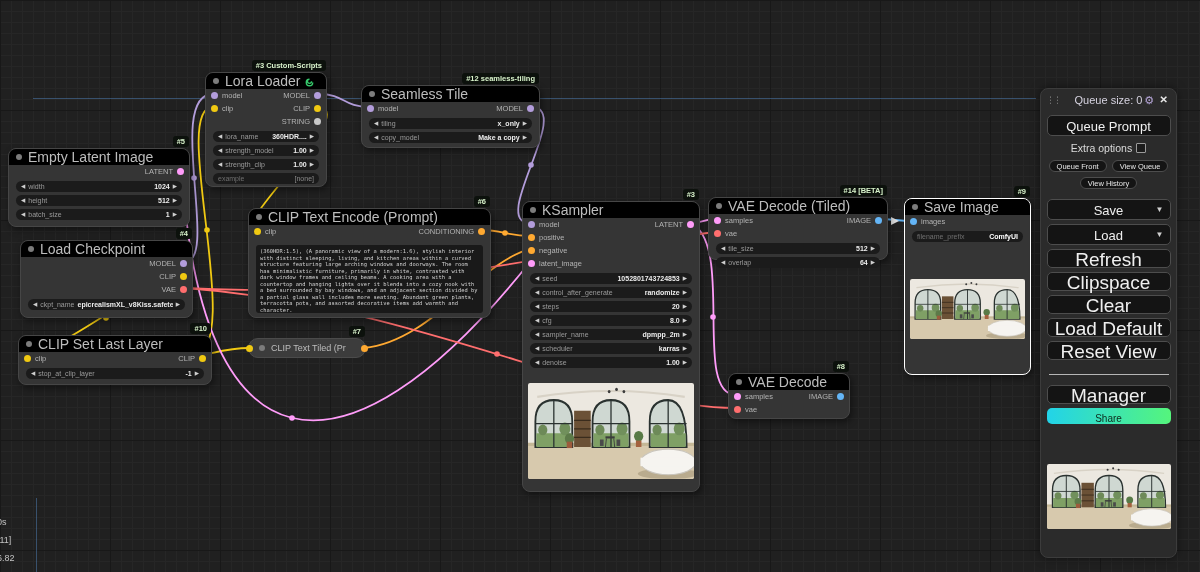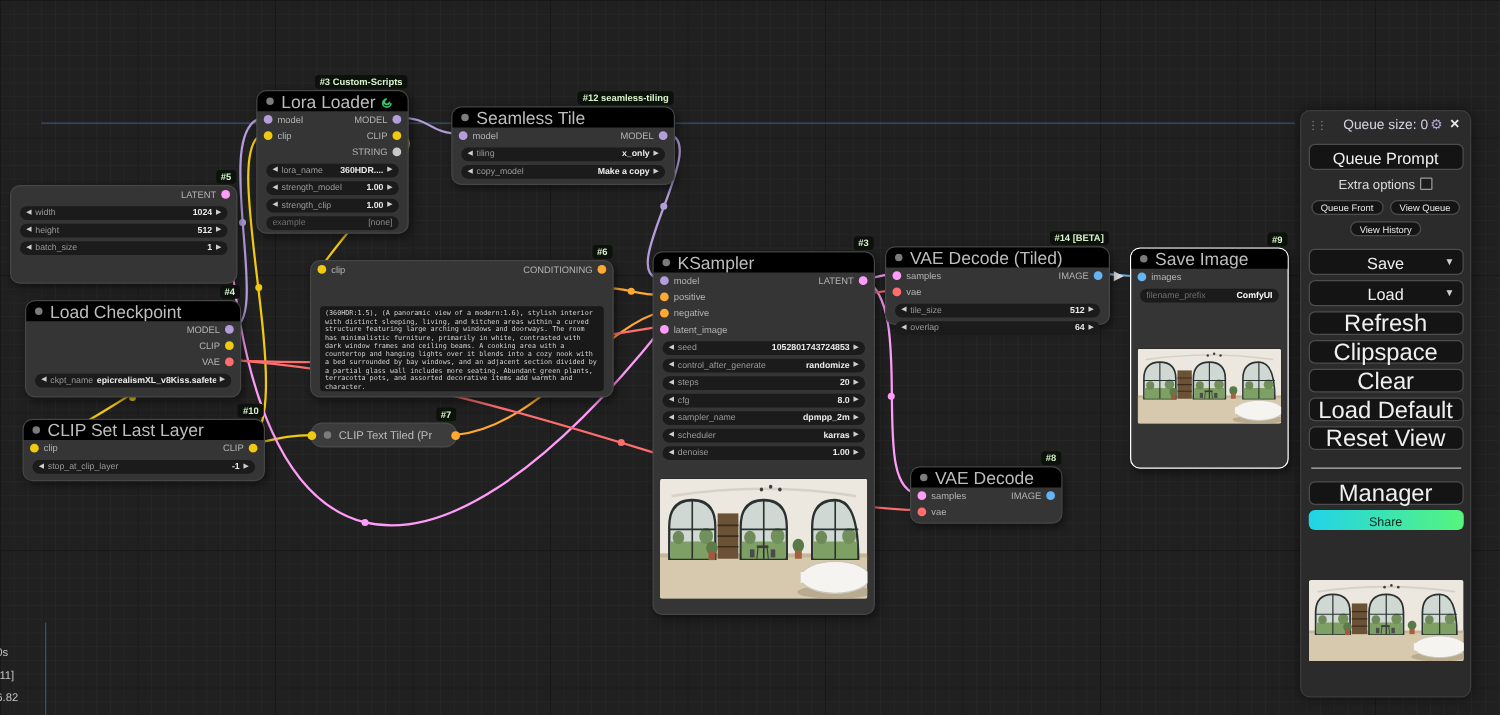--- a/index.html
+++ b/index.html
@@ -111,20 +111,21 @@
   <circle class="md md-cond" cx="453" cy="301" r="2.8"></circle>
   <circle class="md md-latent" cx="292" cy="418" r="2.8"></circle>
   <circle class="md md-latent" cx="713" cy="317" r="2.8"></circle>
   <circle class="md md-vae" cx="465" cy="271" r="2.8"></circle>
   <circle class="md md-vae" cx="497" cy="354" r="2.8"></circle>
   <polygon points="891,217 899,221 891,225" fill="#ddd"></polygon>
 </svg>
 
 <div class="node" style="left:8px;top:148px;width:182px;height:79px">
   <div class="badge">#5</div>
+  <div class="title"><span class="tdot"></span><span>Empty Latent Image</span></div>
   <div class="row">
       <span class="pr">LATENT</span>
       <span class="dot out-dot c-latent"></span>
     </div>
   <div class="widget">
       <span class="arr">◀</span>
       <span class="wl">width</span>
       <span class="wv">1024</span>
       <span class="arr">▶</span>
     </div>
@@ -245,20 +246,21 @@
   <div class="widget">
       <span class="arr">◀</span>
       <span class="wl">copy_model</span>
       <span class="wv">Make a copy</span>
       <span class="arr">▶</span>
     </div>
 </div>
 
 <div class="node" style="left:248px;top:208px;width:243px;height:110px">
   <div class="badge">#6</div>
+  <div class="title"><span class="tdot"></span><span>CLIP Text Encode (Prompt)</span></div>
   <div class="row">
     <span class="dot in-dot c-clip"></span>
       <span class="pl">clip</span>
     <span class="pr">CONDITIONING</span>
       <span class="dot out-dot c-cond"></span>
   </div>
   <div class="textbox" style="top:36px;height:68px">(360HDR:1.5), (A panoramic view of a modern:1.6), stylish interior with distinct sleeping, living, and kitchen areas within a curved structure featuring large arching windows and doorways. The room has minimalistic furniture, primarily in white, contrasted with dark window frames and ceiling beams. A cooking area with a countertop and hanging lights over it blends into a cozy nook with a bed surrounded by bay windows, and an adjacent section divided by a partial glass wall includes more seating. Abundant green plants, terracotta pots, and assorted decorative items add warmth and character.</div>
 </div>
 
 <div class="pill" style="left:248px;top:338px;width:118px">

